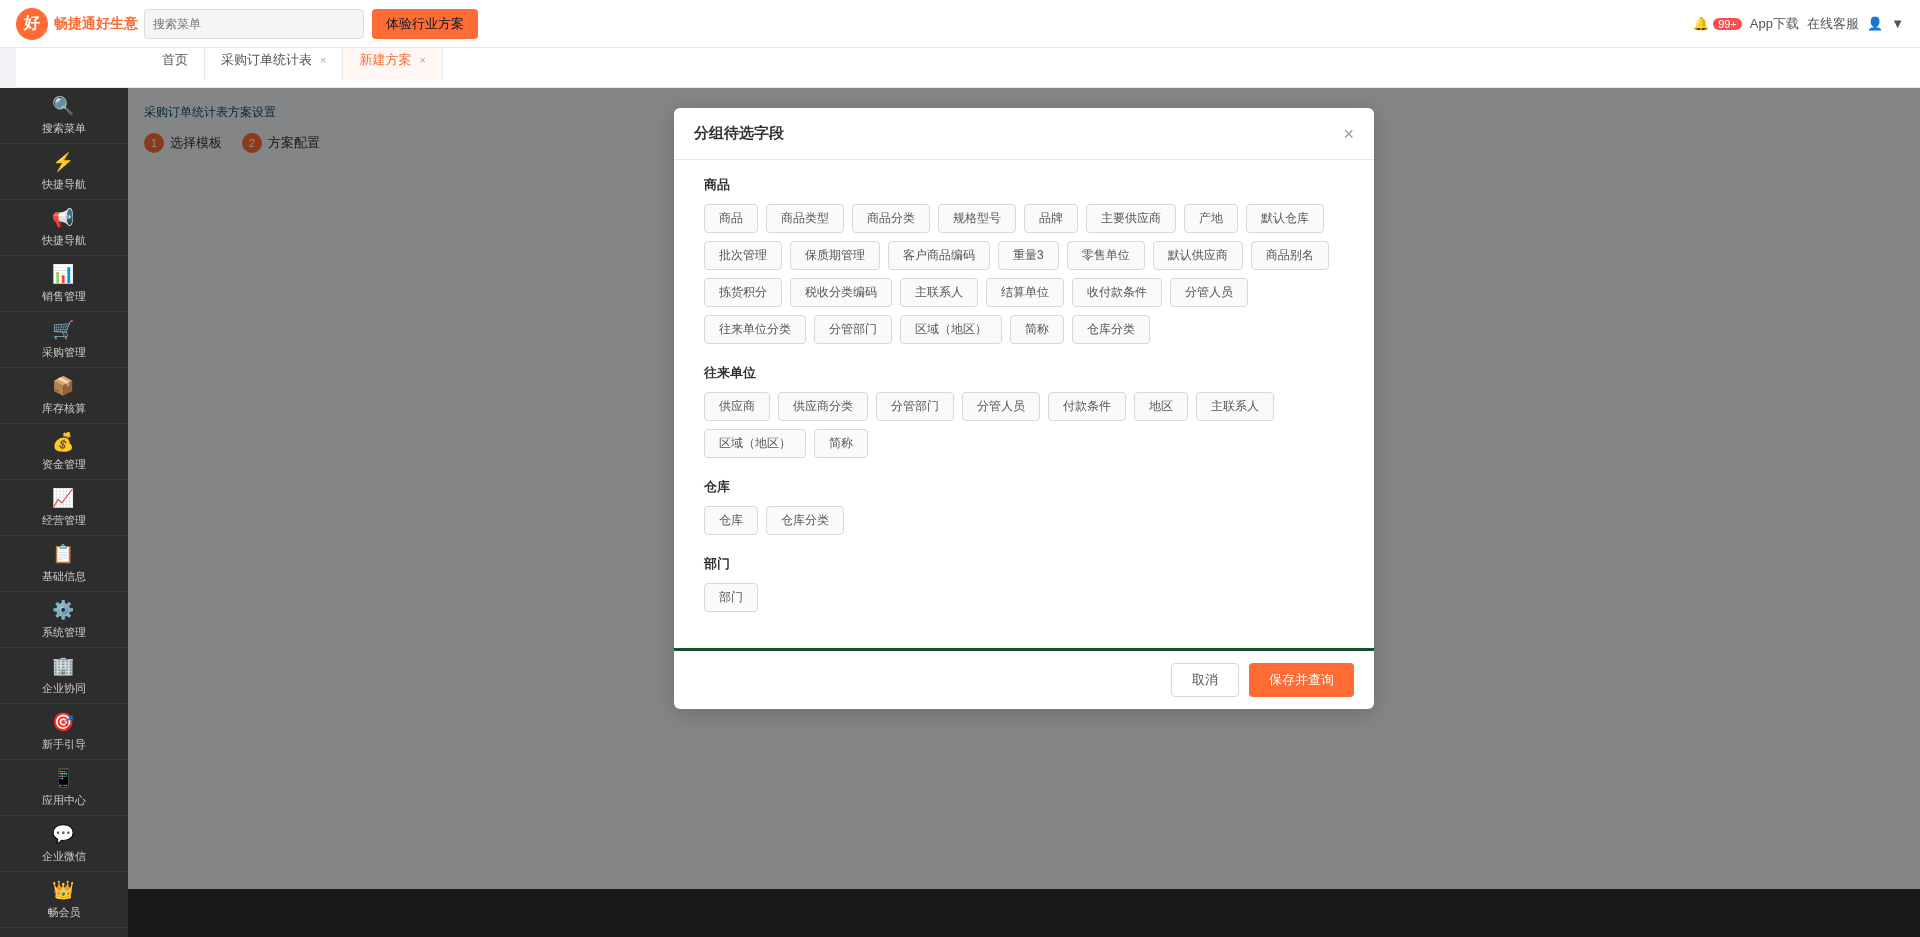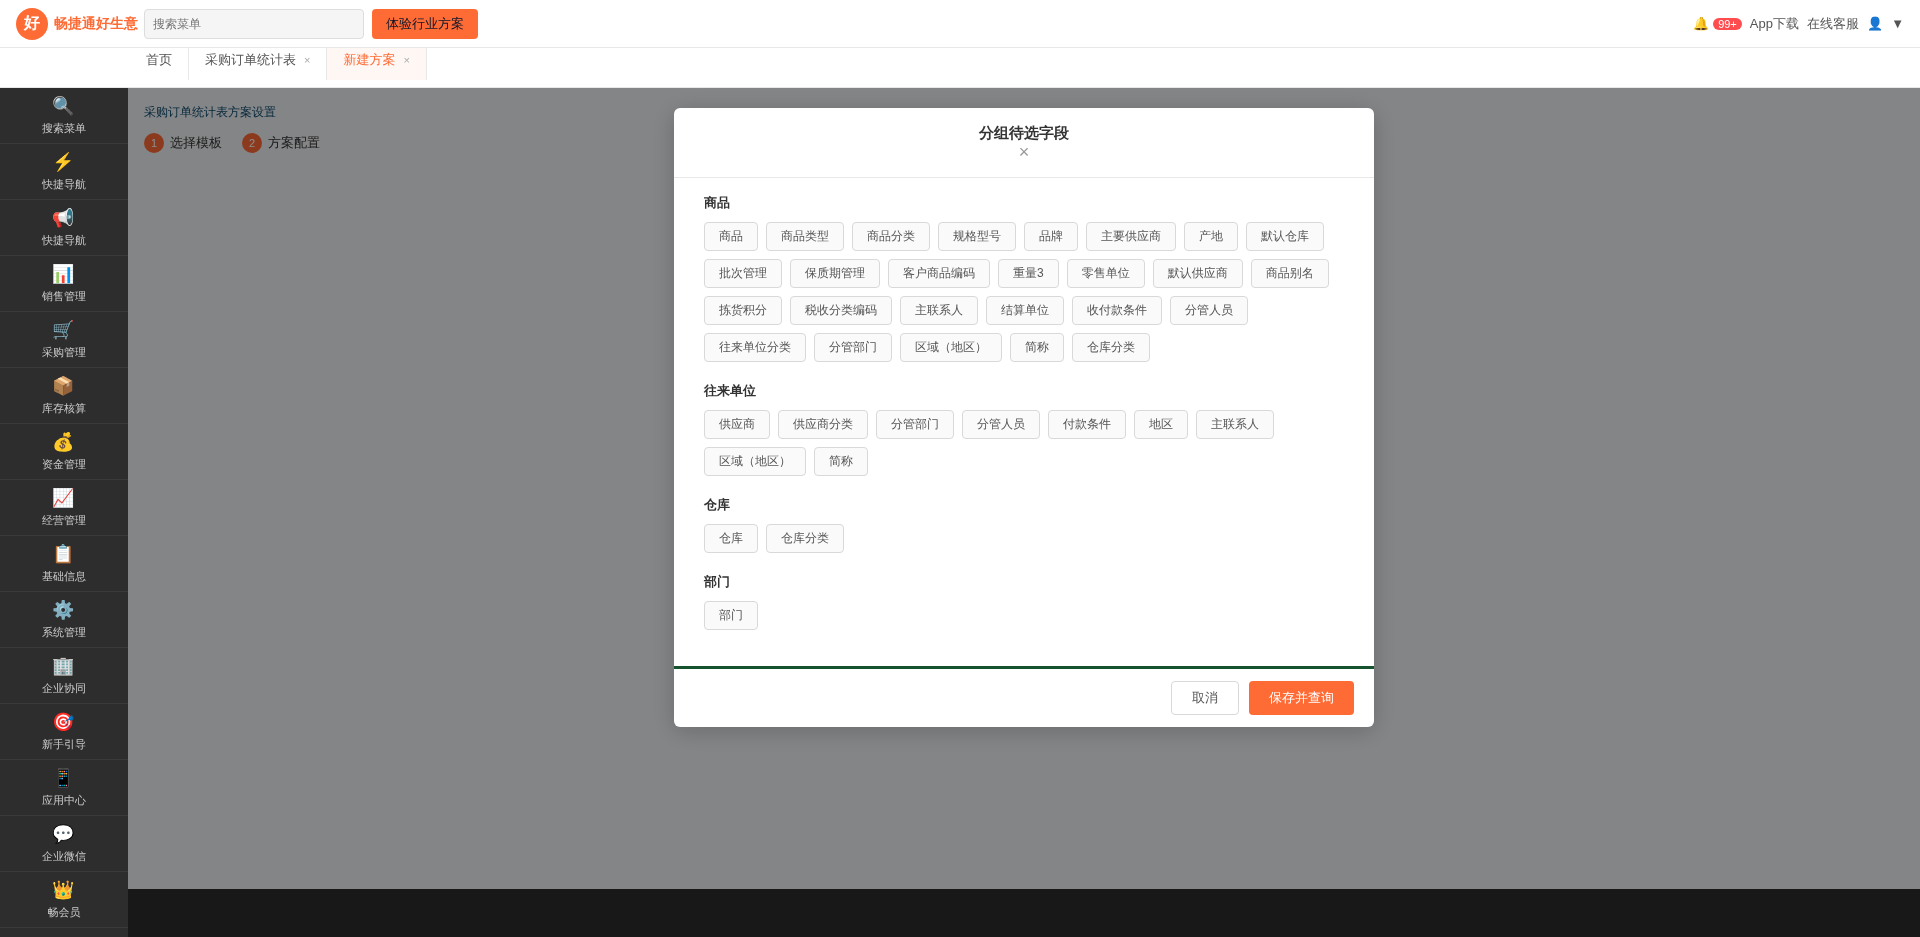--- a/index.html
+++ b/index.html
@@ -76,21 +76,21 @@
 
     
     .tab-bar {
       height: 40px;
       background: #fff;
       display: flex;
       align-items: center;
       padding: 0 0 16px 130px;
       border-bottom: 1px solid #e8e8e8;
       position: fixed;
-      top: 48px; left: 0; right: 0;
+      top: 48px; left: 16px; right: 0;
       z-index: 99;
     }
     .tab-item {
       height: 40px;
       padding: 0 16px;
       display: flex;
       align-items: center;
       gap: 8px;
       cursor: pointer;
       font-size: 13px;
@@ -161,21 +161,20 @@
       flex-direction: column;
       box-shadow: 0 4px 24px rgba(0,0,0,0.2);
     }
     .modal-header {
       padding: 16px 20px;
       border-bottom: 1px solid #e8e8e8;
       display: flex;
       align-items: center;
       justify-content: space-between;
       flex-shrink: 0;
-      flex-direction: column;
     }
     .modal-title {
       font-size: 15px;
       font-weight: bold;
       color: #333;
     }
     .modal-close {
       cursor: pointer;
       font-size: 18px;
       color: #999;

